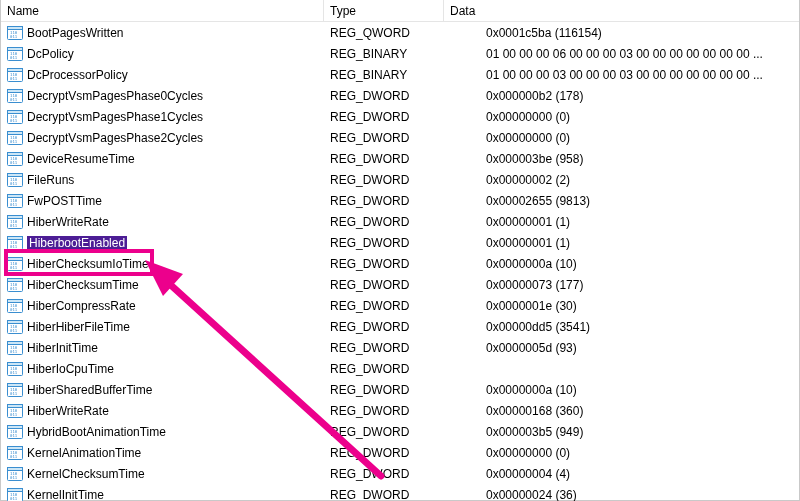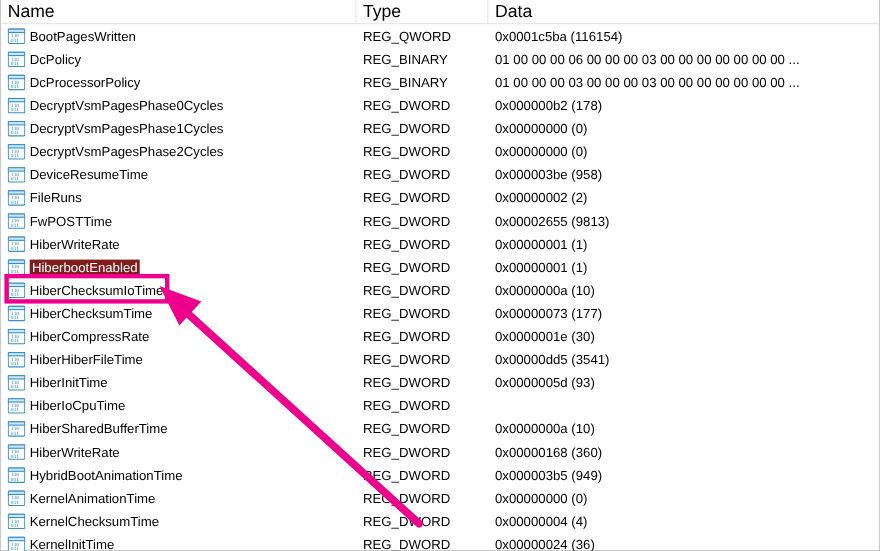--- a/index.html
+++ b/index.html
@@ -23,21 +23,21 @@
     display: flex;
     height: 22px;
     background: #fff;
     border-bottom: 1px solid #e5e5e5;
     user-select: none;
   }
   .header-cell {
     display: flex;
     align-items: center;
     padding: 0 6px;
-    font-size: 16px;
+    font-size: 12px;
     color: #000;
     border-right: 1px solid #e5e5e5;
     white-space: nowrap;
     overflow: hidden;
   }
   .col-name { width: 323px; }
   .col-type { width: 120px; }
   .col-data { flex: 1; border-right: none; }
   .rows { }
   .row {
@@ -50,33 +50,33 @@
     display: flex;
     align-items: center;
     padding: 0 6px;
     height: 100%;
     overflow: hidden;
     font-size: 12px;
     color: #000;
   }
   .cell.col-name { width: 323px; }
   .cell.col-type { width: 120px; }
-  .cell.col-data { flex: 1; }
+  .cell.col-data { flex: 1; margin-left: 36px; }
   .reg-icon {
     width: 16px;
     height: 16px;
     margin-right: 4px;
     flex-shrink: 0;
   }
   .name-text {
     white-space: nowrap;
     text-align: center;
   }
   .name-text.selected {
-    background: #7f1d1d;
+    background: #4c1d95;
     color: #fff;
     padding: 0 2px;
   }
   
   .highlight-box {
     position: absolute;
     left: 3px;
     top: 249px;
     width: 150px;
     height: 27px;

